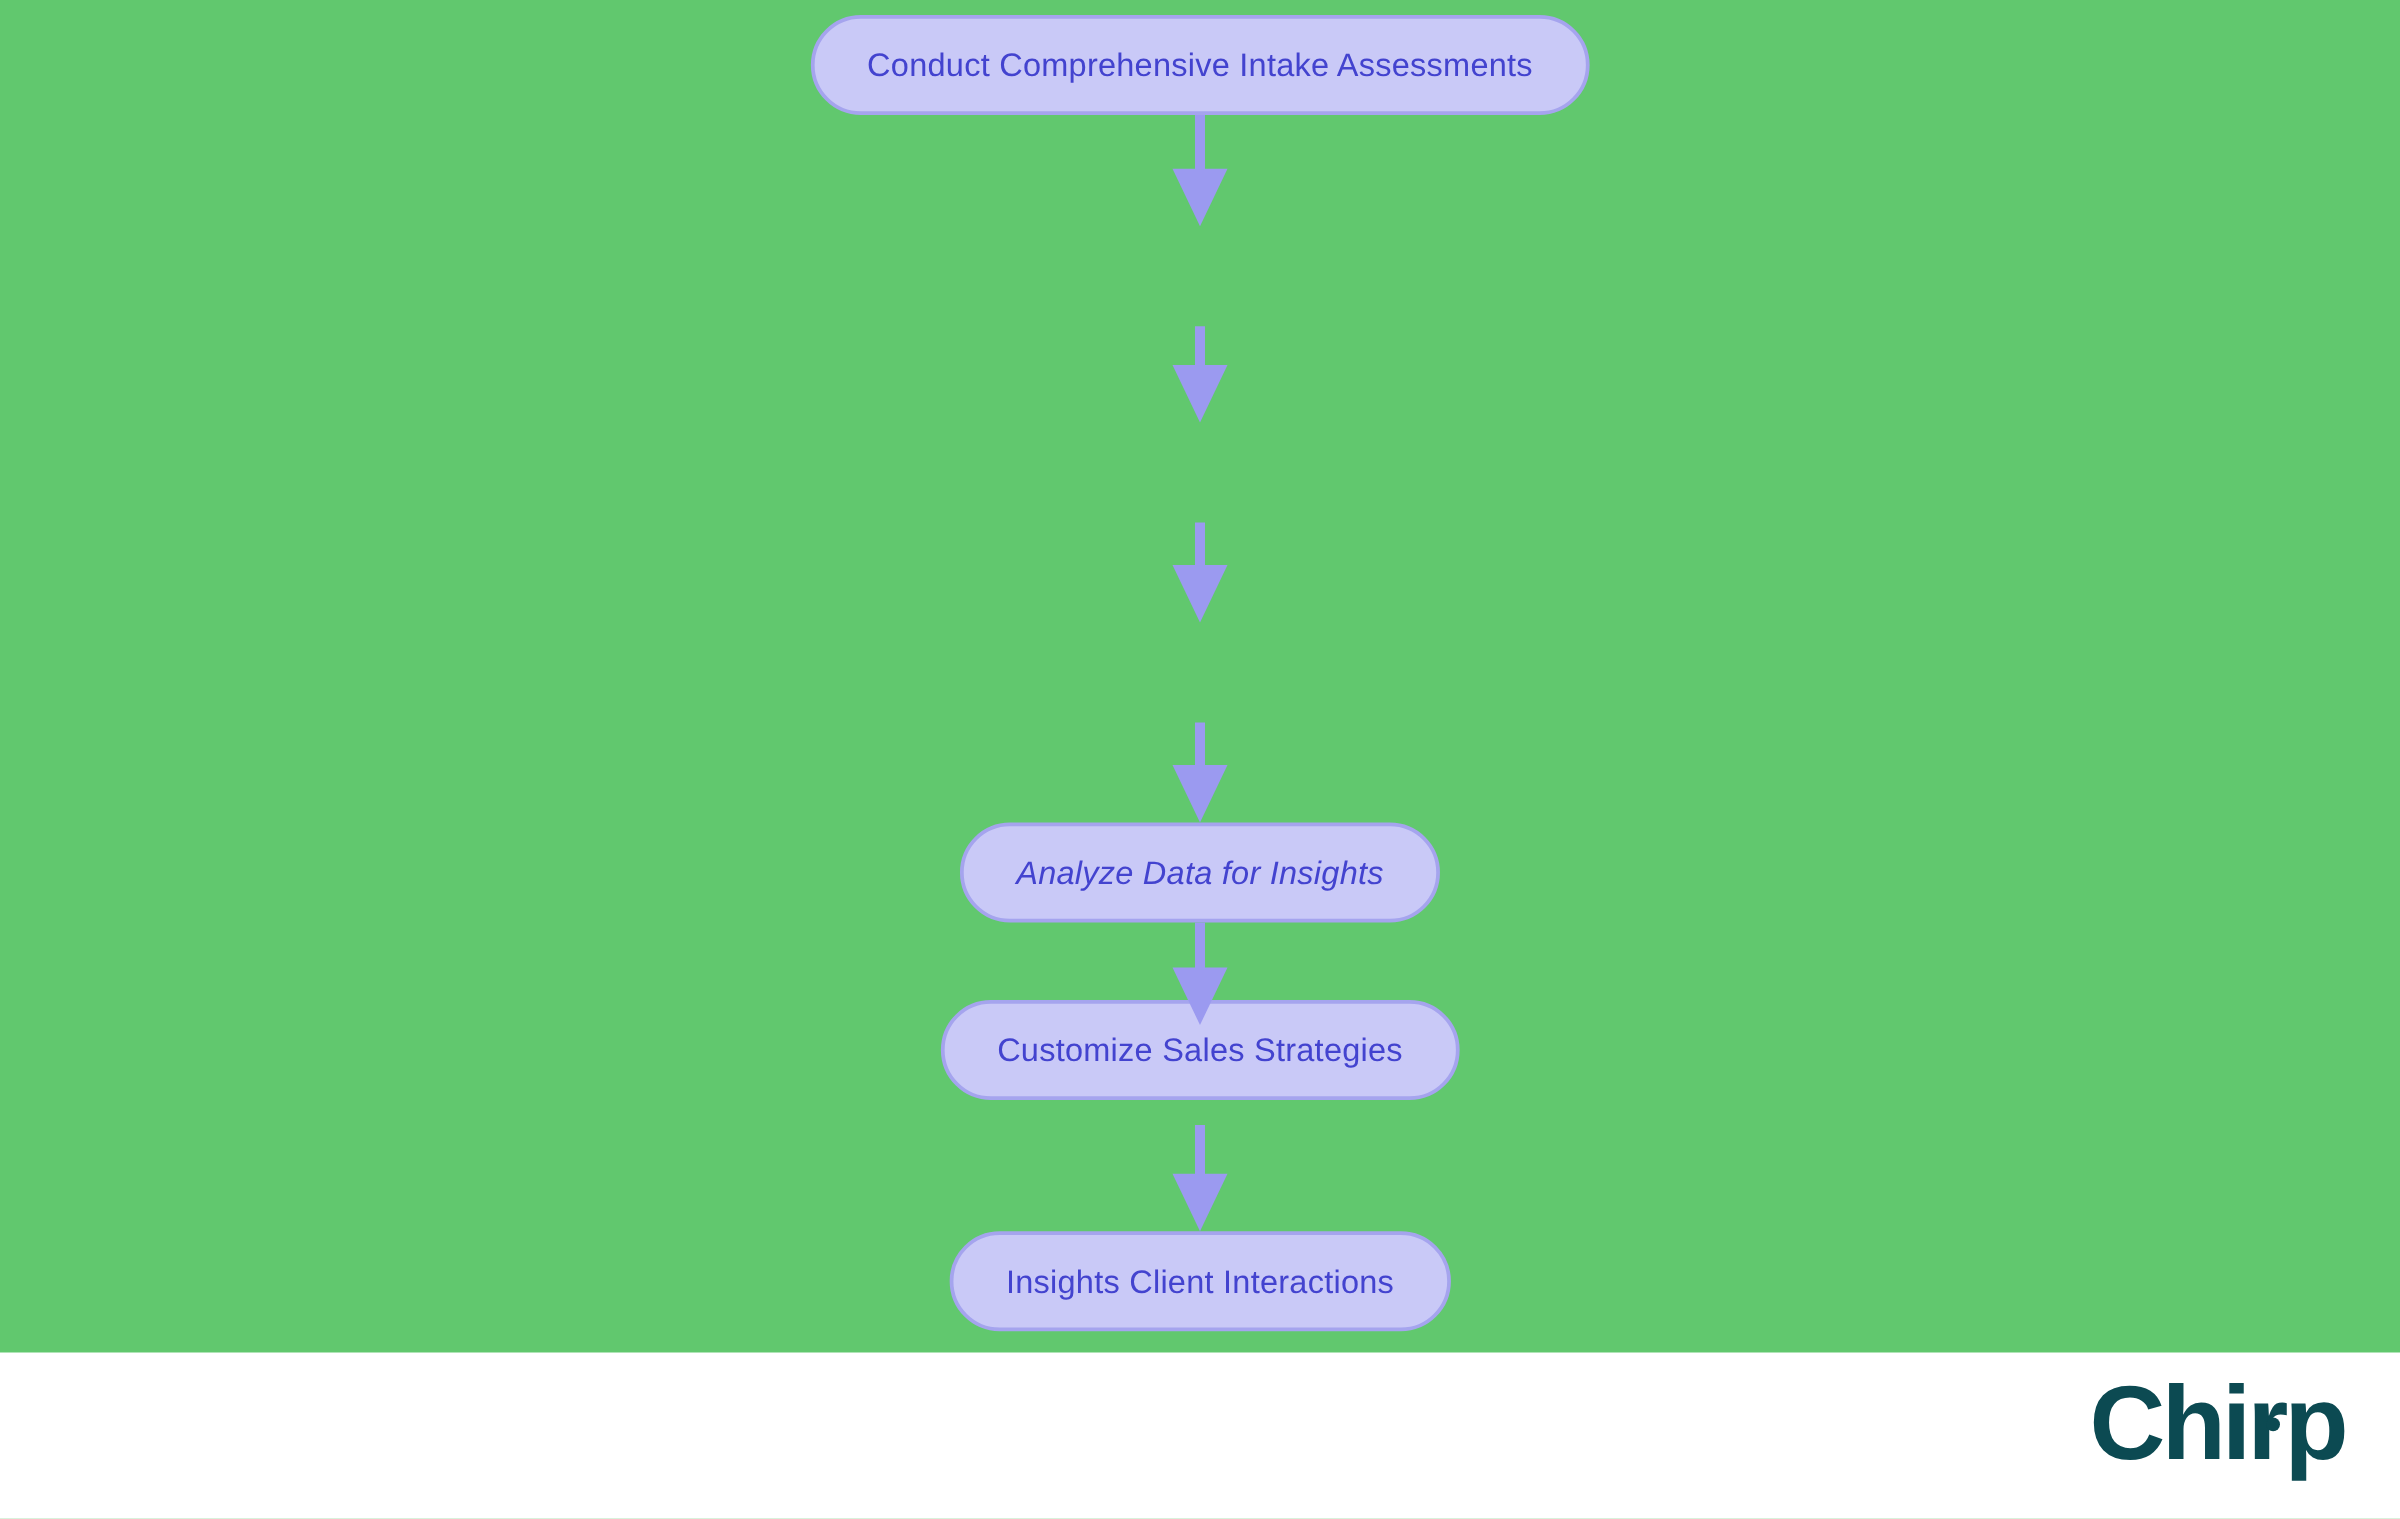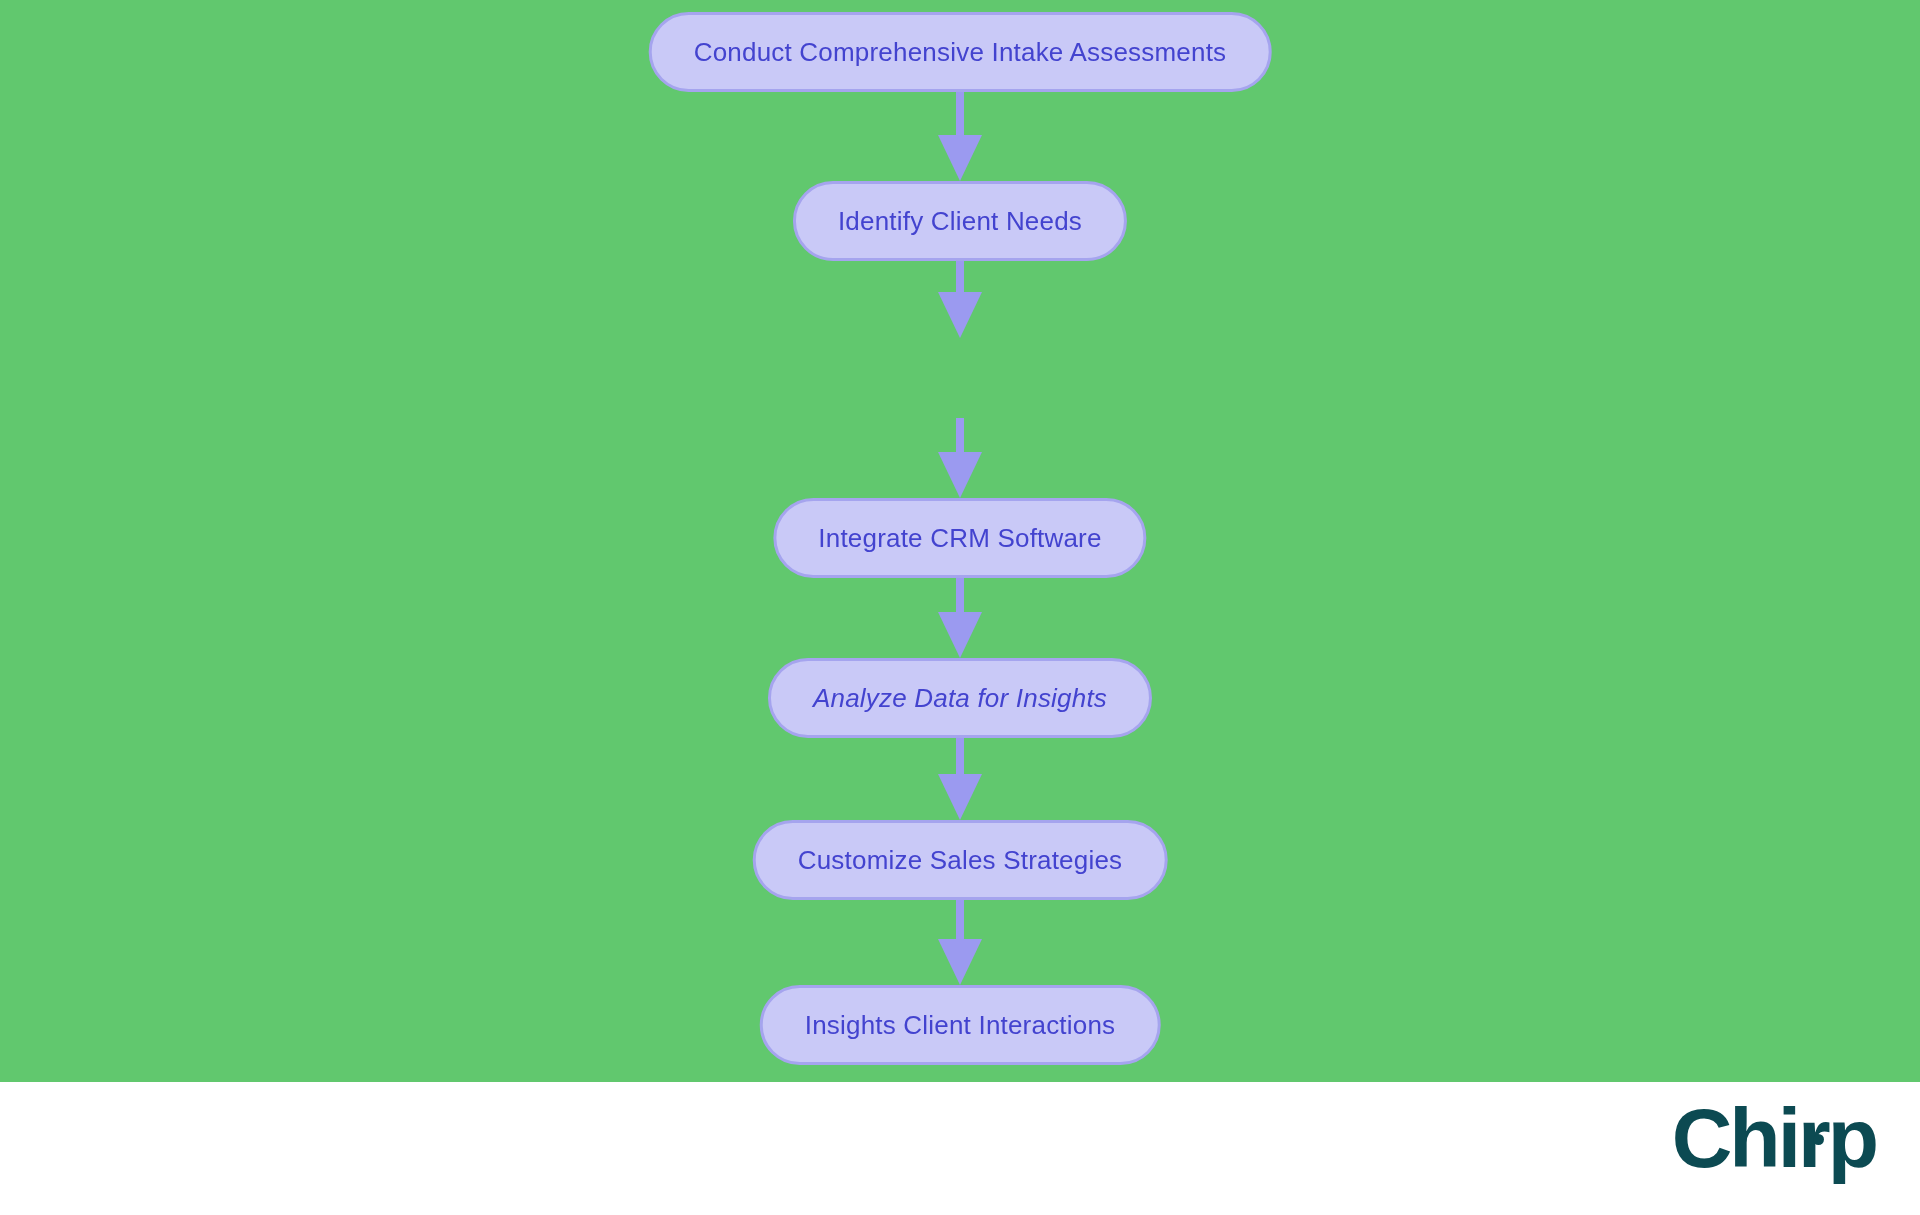--- a/index.html
+++ b/index.html
@@ -70,30 +70,24 @@
   }
 </style>
 </head>
 <body>
 
 <div class="canvas">
   <div class="flow-area" id="flow">
       <div class="node" style="top: 12px;">
         <span>Conduct Comprehensive Intake Assessments</span>
       </div>
-      <div class="node" style="top: 181px;">
-        <span>Identify Client Needs</span>
-      </div>
-      <div class="node" style="top: 498px;">
-        <span>Integrate CRM Software</span>
-      </div>
       <div class="node" style="top: 658px; font-style: italic;">
         <span>Analyze Data for Insights</span>
       </div>
-      <div class="node" style="top: 820px;">
+      <div class="node" style="top: 800px;">
         <span>Customize Sales Strategies</span>
       </div>
       <div class="node" style="top: 985px;">
         <span>Insights Client Interactions</span>
       </div>
       <div class="arrow" style="top: 92px; height: 89px;">
         <div class="arrow-line"></div>
         <div class="arrow-head"></div>
       </div>
       <div class="arrow" style="top: 261px; height: 77px;">

